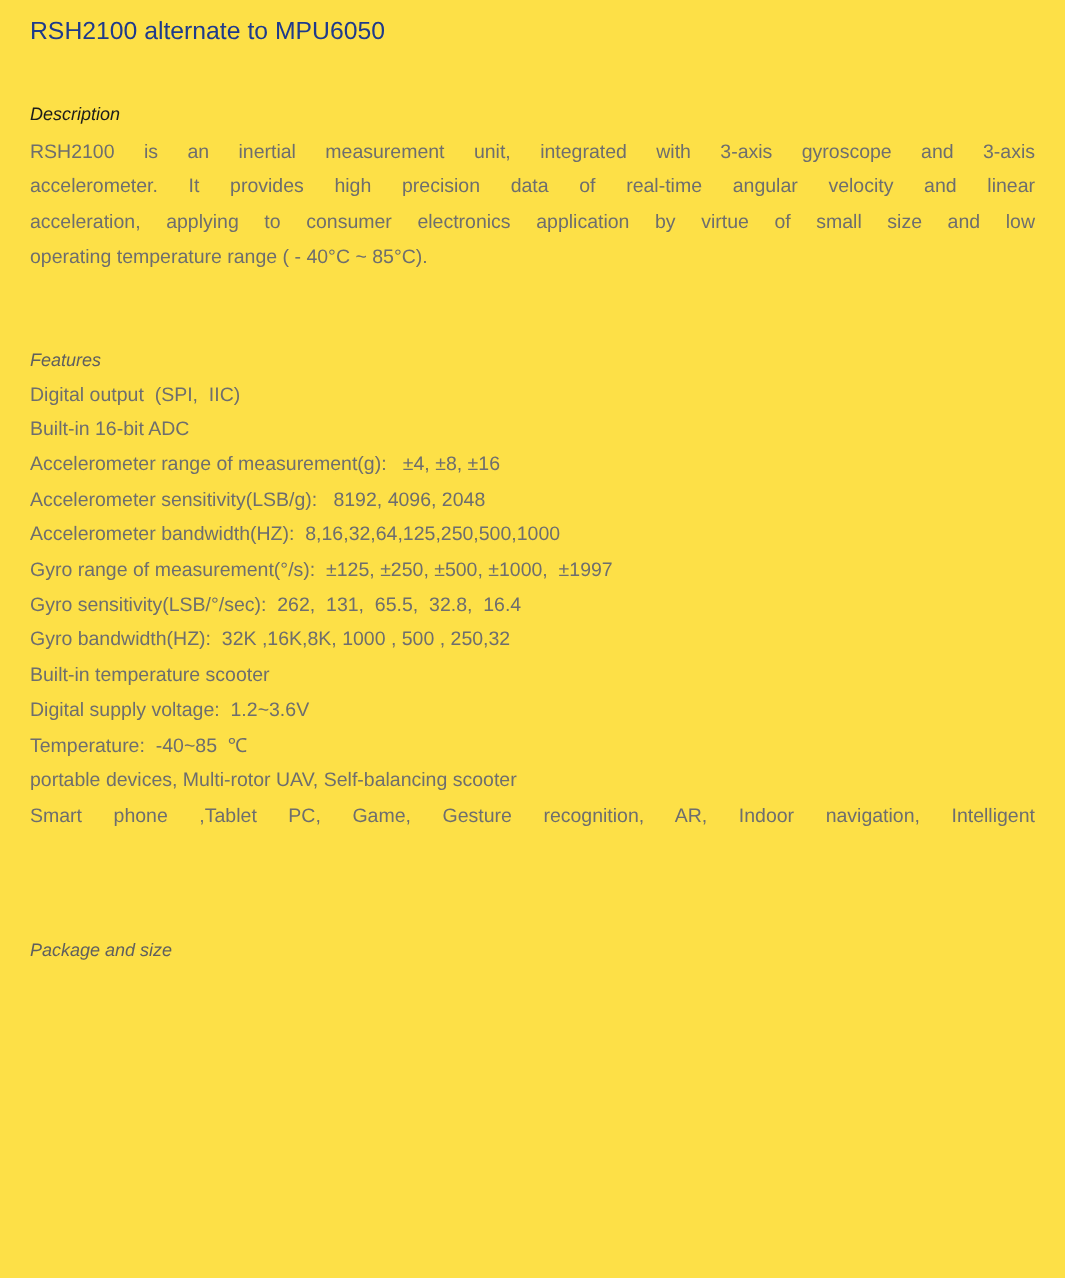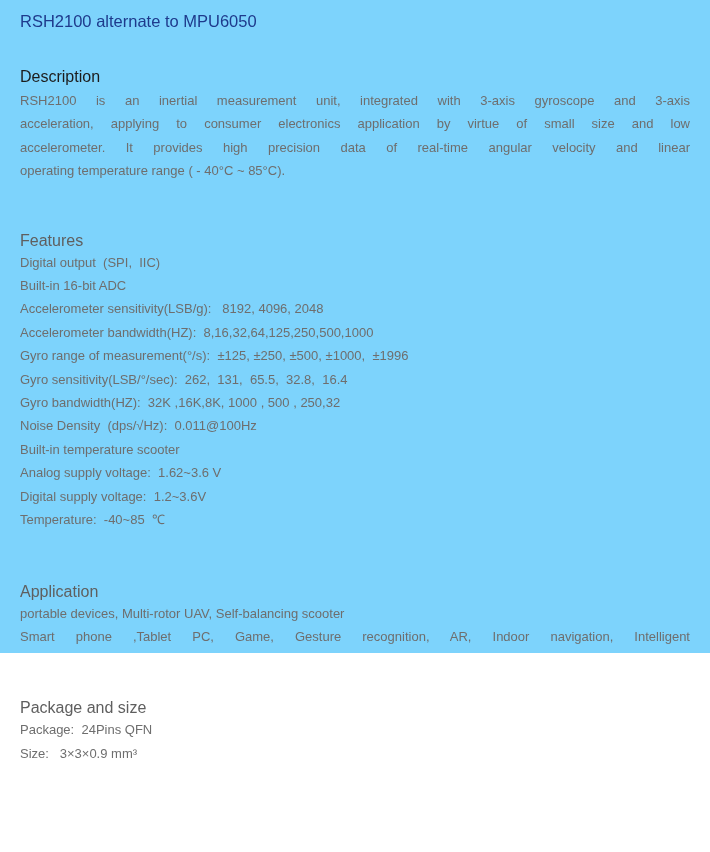--- a/index.html
+++ b/index.html
@@ -9,95 +9,90 @@
   }
   body {
     width: 710px;
     height: 852px;
     font-family: "Liberation Sans", sans-serif;
     overflow: hidden;
   }
   .page {
     box-sizing: border-box;
     width: 710px;
-    height: 653px;
+    height: 852px;
     padding: 10px 20px 0 20px;
-    background: #7dd3fc;
+    background: #fde047;
   }
   .doc-title {
     color: #1e3a8c;
     font-size: 16.5px;
     line-height: 22px;
     font-weight: 400;
   }
   .section-heading {
-    font-size: 16px;
+    font-size: 12px;
     line-height: 21px;
     color: #5f5f5f;
     font-weight: 400;
+    font-style: italic;
   }
   .section-heading.dark {
     color: #1c1c1c;
   }
   .body-line {
     font-size: 13px;
     line-height: 23.4px;
     color: #6e6e6e;
     white-space: pre-wrap;
   }
   .just {
     text-align: justify;
     text-align-last: justify;
   }
   .desc-heading   { margin-top: 34px; }
   .desc-para      { margin-top: 2px; }
   .features-heading { margin-top: 47px; }
   .app-heading    { margin-top: 49px; }
-  .pkg-heading    { margin-top: 49px; }
+  .pkg-heading    { margin-top: 68px; }
 </style>
 </head>
 <body>
 
 <div class="page">
 
   <div class="doc-title">RSH2100 alternate to MPU6050</div>
 
   <div class="section-heading dark desc-heading">Description</div>
 
   <div class="desc-para">
     <div class="body-line just">RSH2100 is an inertial measurement unit, integrated with 3-axis gyroscope and 3-axis</div>
+    <div class="body-line just">accelerometer. It provides high precision data of real-time angular velocity and linear</div>
     <div class="body-line just">acceleration, applying to consumer electronics application by virtue of small size and low</div>
-    <div class="body-line just">accelerometer. It provides high precision data of real-time angular velocity and linear</div>
     <div class="body-line">operating temperature range ( - 40°C ~ 85°C).</div>
   </div>
 
   <div class="section-heading features-heading">Features</div>
 
   <div>
     <div class="body-line">Digital output  (SPI,  IIC)</div>
     <div class="body-line">Built-in 16-bit ADC</div>
+    <div class="body-line">Accelerometer range of measurement(g):   ±4, ±8, ±16</div>
     <div class="body-line">Accelerometer sensitivity(LSB/g):   8192, 4096, 2048</div>
     <div class="body-line">Accelerometer bandwidth(HZ):  8,16,32,64,125,250,500,1000</div>
-    <div class="body-line">Gyro range of measurement(°/s):  ±125, ±250, ±500, ±1000,  ±1996</div>
+    <div class="body-line">Gyro range of measurement(°/s):  ±125, ±250, ±500, ±1000,  ±1997</div>
     <div class="body-line">Gyro sensitivity(LSB/°/sec):  262,  131,  65.5,  32.8,  16.4</div>
     <div class="body-line">Gyro bandwidth(HZ):  32K ,16K,8K, 1000 , 500 , 250,32</div>
-    <div class="body-line">Noise Density  (dps/√Hz):  0.011@100Hz</div>
     <div class="body-line">Built-in temperature scooter</div>
-    <div class="body-line">Analog supply voltage:  1.62~3.6 V</div>
     <div class="body-line">Digital supply voltage:  1.2~3.6V</div>
     <div class="body-line">Temperature:  -40~85  ℃</div>
   </div>
 
-  <div class="section-heading app-heading">Application</div>
 
   <div>
     <div class="body-line">portable devices, Multi-rotor UAV, Self-balancing scooter</div>
     <div class="body-line just">Smart phone ,Tablet PC, Game, Gesture recognition, AR, Indoor navigation, Intelligent</div>
   </div>
 
   <div class="section-heading pkg-heading">Package and size</div>
 
-  <div>
-    <div class="body-line">Package:  24Pins QFN</div>
-    <div class="body-line">Size:   3×3×0.9 mm³</div>
-  </div>
 
 </div>
 
 </body></html>

